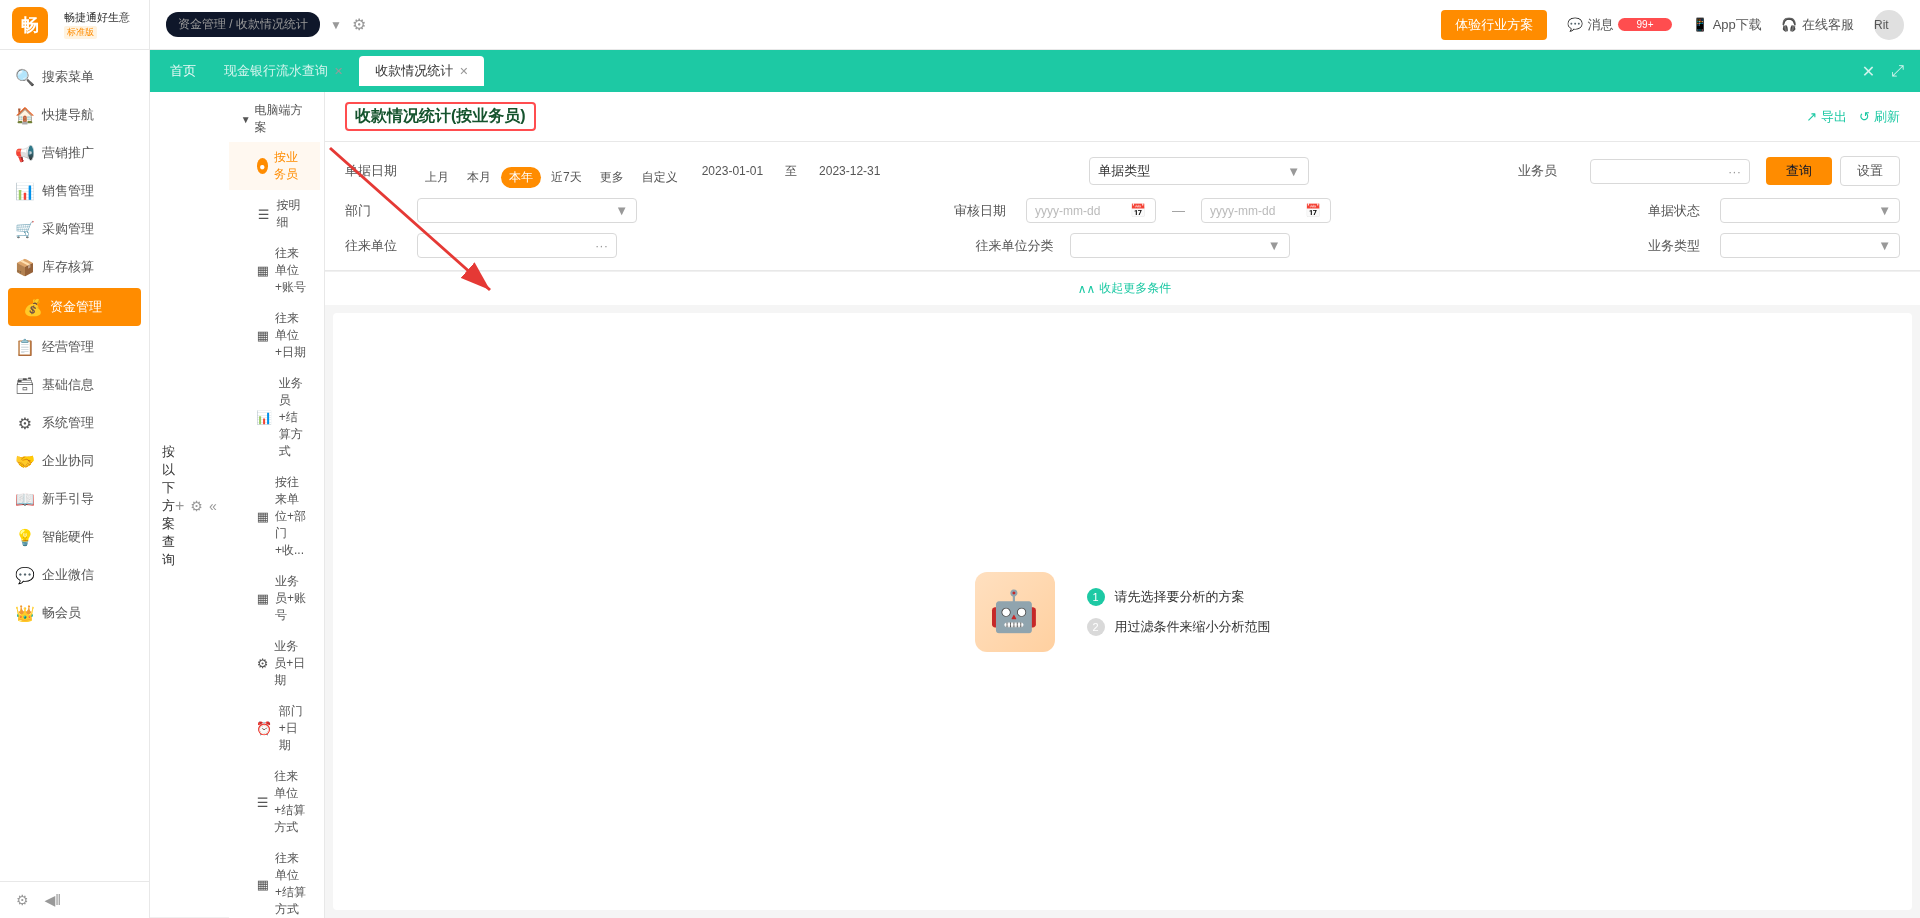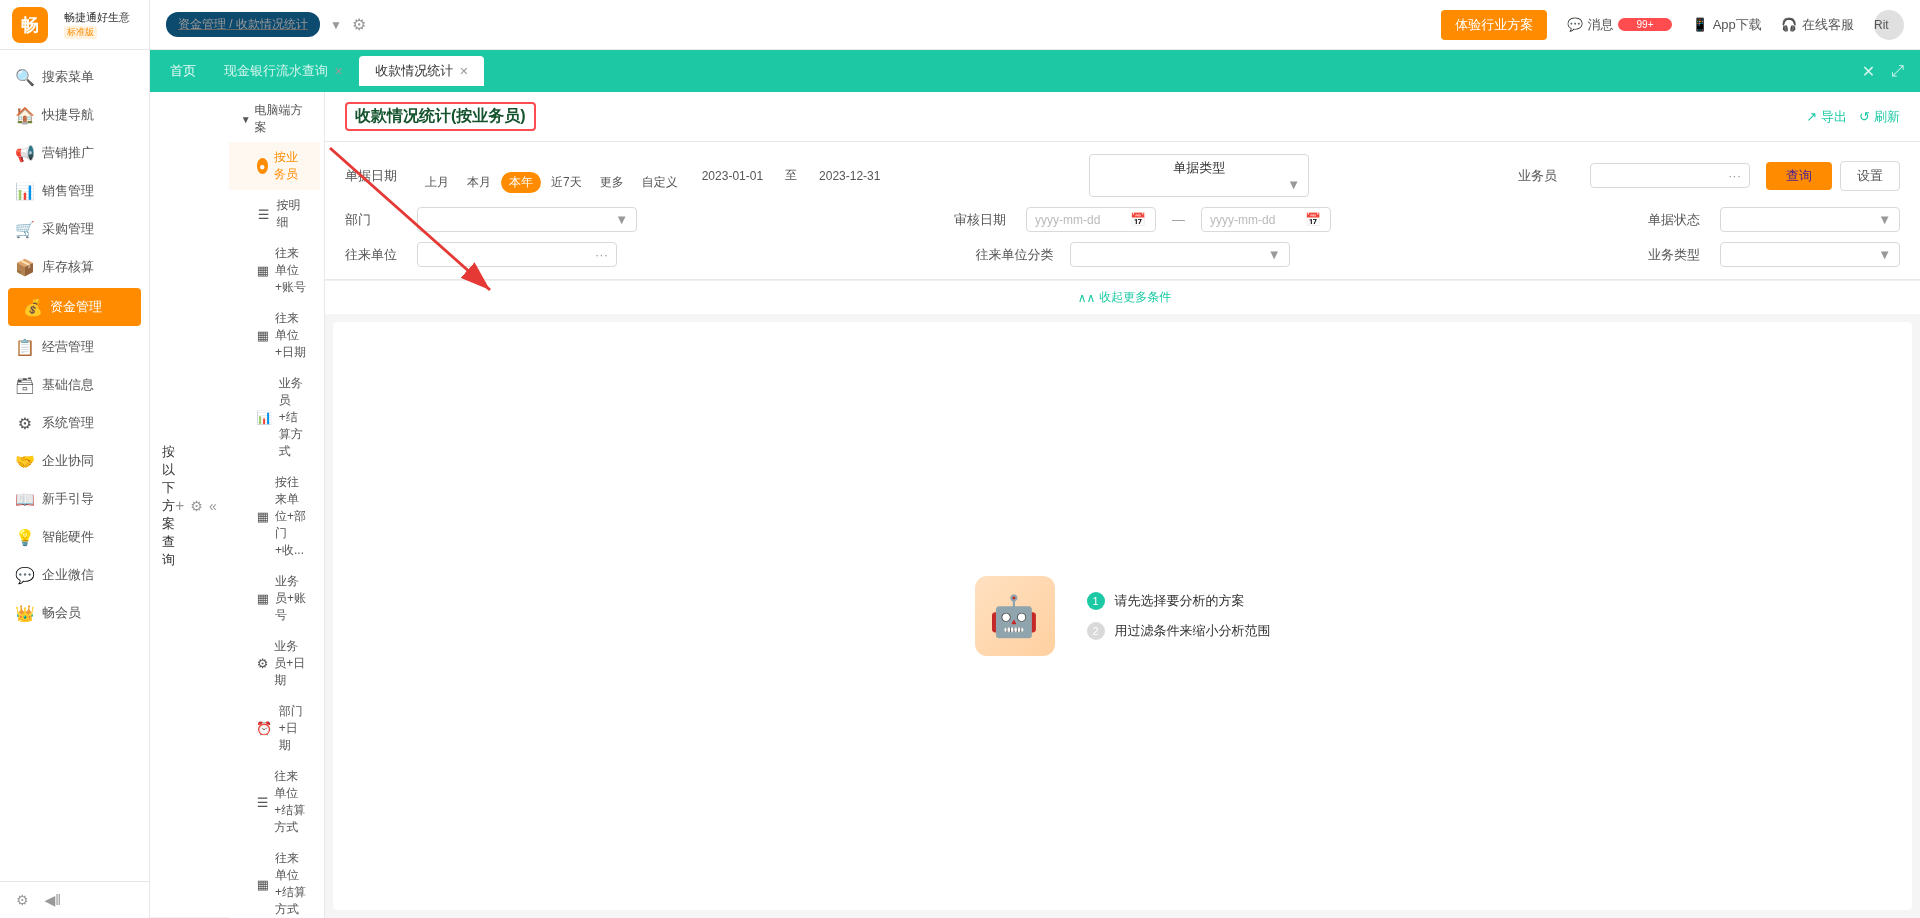--- a/index.html
+++ b/index.html
@@ -17,21 +17,21 @@
     .sidebar-item .s-icon { width: 18px; height: 18px; margin-right: 8px; display: inline-flex; align-items: center; justify-content: center; font-size: 16px; }
     .sidebar-bottom { padding: 10px 16px; border-top: 1px solid #e8e8e8; display: flex; gap: 16px; }
     .sidebar-bottom-btn { color: #999; cursor: pointer; font-size: 14px; }
 
     
     .main { flex: 1; display: flex; flex-direction: column; min-width: 0; }
 
     
     .top-header { height: 50px; background: #fff; border-bottom: 1px solid #e8e8e8; display: flex; align-items: center; padding: 0 16px; justify-content: space-between; }
     .top-left { display: flex; align-items: center; gap: 10px; }
-    .breadcrumb-area { background: #0c4a6e; border-radius: 12px; padding: 4px 12px; font-size: 12px; color: #666; text-decoration: underline; }
+    .breadcrumb-area { background: #0f172a; border-radius: 12px; padding: 4px 12px; font-size: 12px; color: #666; }
     .top-right { display: flex; align-items: center; gap: 20px; }
     .trial-btn { background: #ff8c00; color: #fff; border: none; border-radius: 4px; padding: 6px 14px; font-size: 13px; cursor: pointer; }
     .top-icon-item { display: flex; align-items: center; gap: 4px; color: #555; font-size: 13px; cursor: pointer; }
     .badge-red { background: #ff4d4f; color: #fff; border-radius: 8px; font-size: 10px; padding: 1px 19px; }
 
     
     .tab-bar { height: 42px; background: #1dc9a4; display: flex; align-items: center; padding: 0 8px; gap: 0; }
     .tab-item { display: flex; align-items: center; padding: 6px 16px; border-radius: 4px 4px 0 0; font-size: 13px; cursor: pointer; color: rgba(255,255,255,0.8); position: relative; }
     .tab-item.active { background: #fff; color: #333; }
     .tab-item .tab-close { margin-left: 6px; font-size: 11px; color: #999; cursor: pointer; }
@@ -65,26 +65,26 @@
 
     
     .filter-area { background: #fff; padding: 12px 20px; border-bottom: 1px solid #e8e8e8; }
     .filter-row { display: flex; align-items: center; gap: 16px; margin-bottom: 10px; flex-wrap: wrap; }
     .filter-row:last-child { margin-bottom: 0; }
     .filter-label { color: #555; font-size: 13px; min-width: 56px; }
     .date-tabs { display: flex; align-items: center; gap: 2px; }
     .date-tab { padding: 2px 8px; font-size: 12px; cursor: pointer; color: #555; border-radius: 2px; margin-top: 13px; }
     .date-tab.active { background: #ff8c00; color: #fff; border-radius: 12px; }
     .date-range { display: flex; align-items: center; gap: 22px; font-size: 12px; color: #555; }
-    .filter-select { display: flex; align-items: center; border: 1px solid #d9d9d9; border-radius: 4px; padding: 4px 8px; min-width: 160px; cursor: pointer; background: #fff; flex-direction: column; }
+    .filter-select { display: flex; align-items: center; border: 1px solid #d9d9d9; border-radius: 4px; padding: 4px 8px; min-width: 160px; cursor: pointer; background: #fff; }
     .filter-select-wide { min-width: 220px; }
     .filter-select span.arrow { margin-left: auto; color: #999; }
     .filter-dash { color: #999; }
     .filter-action-btns { display: flex; gap: 8px; align-items: center; }
-    .btn-query { background: #ff8c00; color: #4c1d95; border: none; border-radius: 4px; padding: 5px 20px; font-size: 13px; cursor: pointer; }
+    .btn-query { background: #ff8c00; color: #0f172a; border: none; border-radius: 4px; padding: 5px 20px; font-size: 13px; cursor: pointer; }
     .btn-set { background: #fff; color: #555; border: 1px solid #d9d9d9; border-radius: 4px; padding: 5px 16px; font-size: 13px; cursor: pointer; }
     .collapse-bar { display: flex; justify-content: center; align-items: center; padding: 8px; color: #1dc9a4; font-size: 12px; cursor: pointer; background: #fff; border-top: 1px solid #f0f0f0; }
     .collapse-bar span { margin-left: 4px; }
 
     
     .empty-area { flex: 1; display: flex; flex-direction: column; align-items: center; justify-content: center; background: #fff; margin: 8px; border-radius: 4px; }
     .empty-robot { width: 80px; height: 80px; background: linear-gradient(135deg, #ffe0c0, #ffd0a0); border-radius: 12px; display: flex; align-items: center; justify-content: center; font-size: 40px; }
     .hint-num { width: 18px; height: 18px; border-radius: 50%; background: #d9d9d9; color: #fff; display: flex; align-items: center; justify-content: center; font-size: 11px; flex-shrink: 0; }
     .hint-num.active { background: #1dc9a4; }
 

